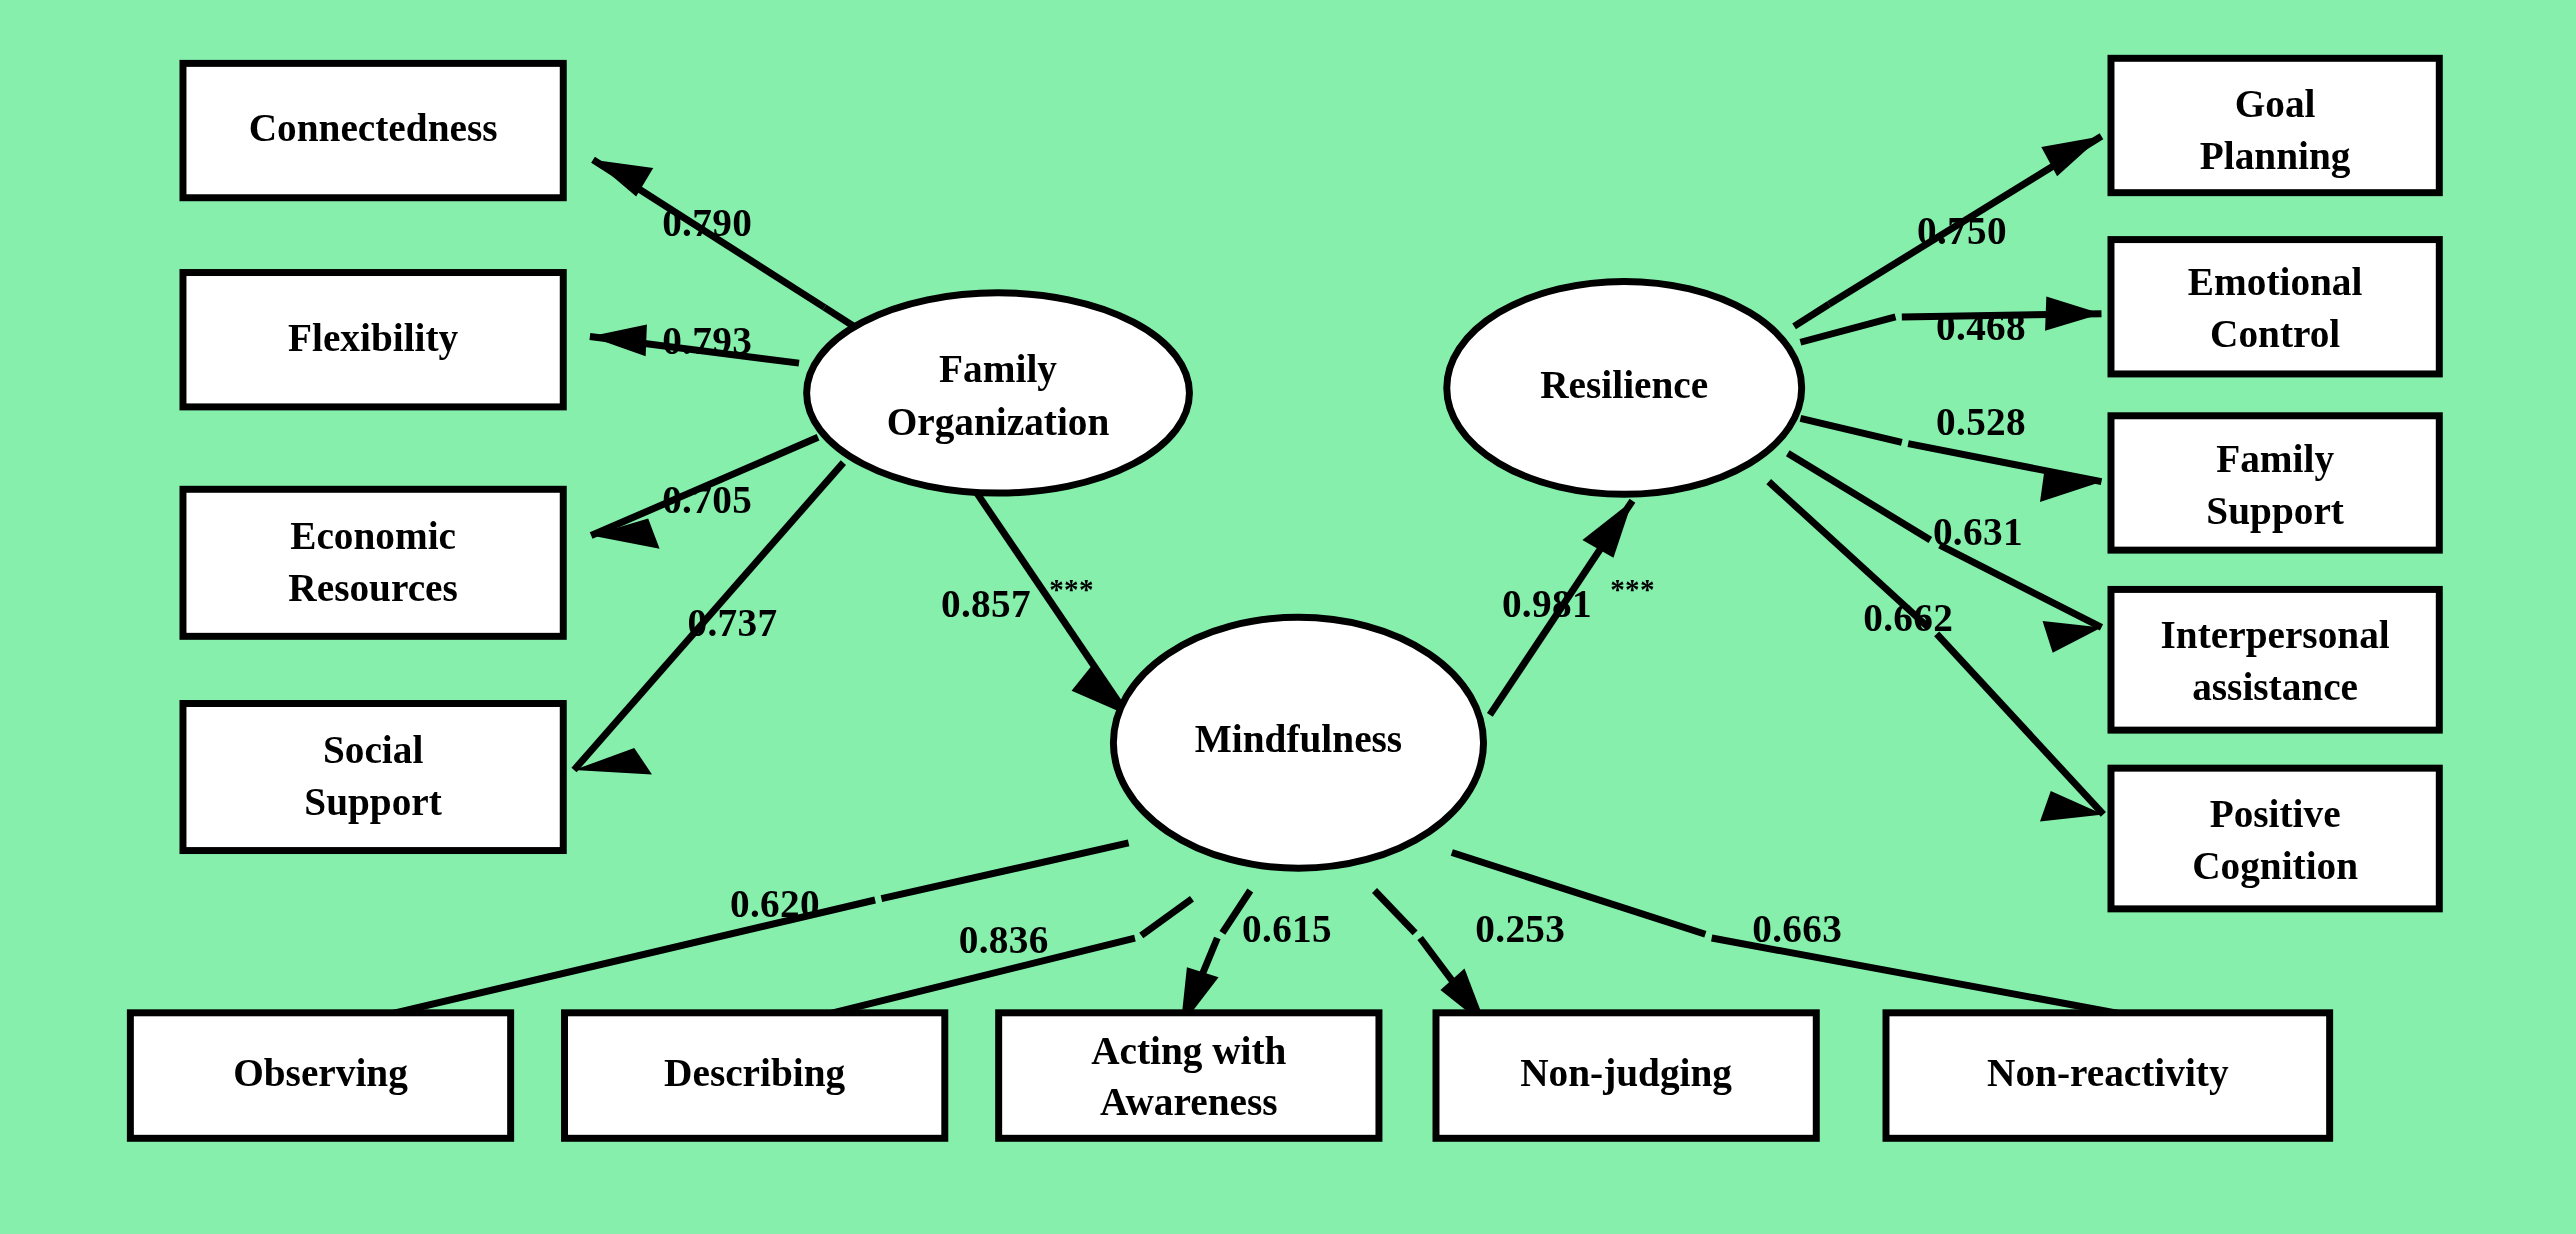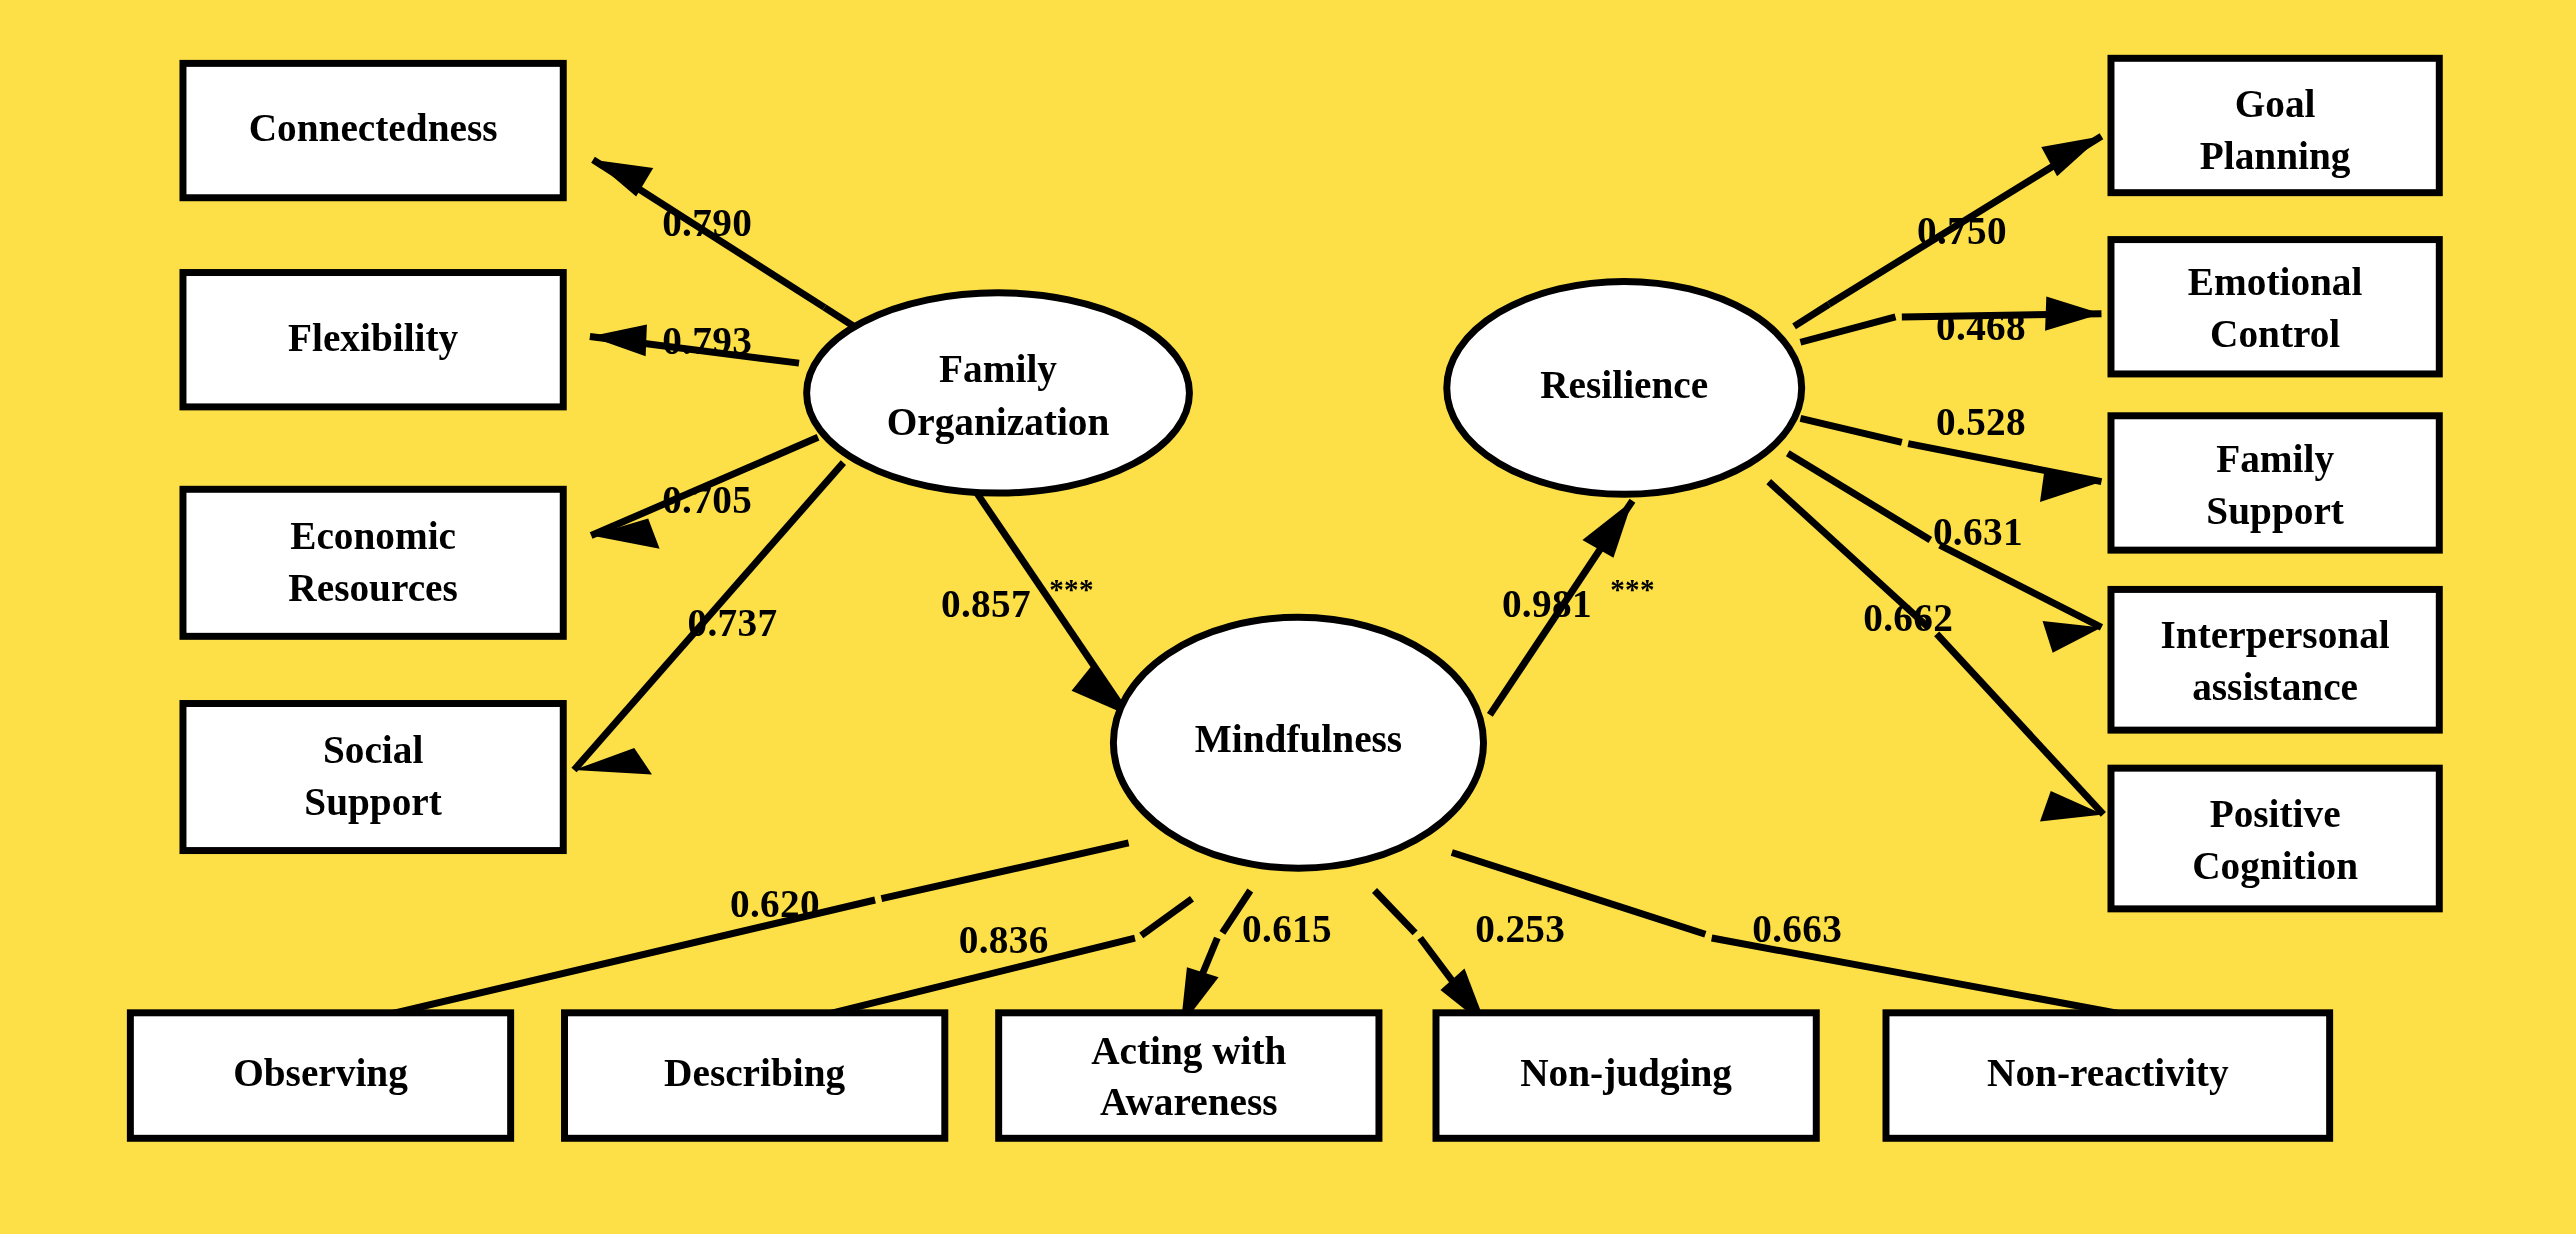--- a/index.html
+++ b/index.html
@@ -7,21 +7,21 @@
     padding: 0;
     background: #ffffff;
   }
   body {
     font-family: "Liberation Serif", "DejaVu Serif", serif;
   }
   #canvas {
     position: relative;
     width: 2576px;
     height: 1234px;
-    background: #fde047;
+    background: #86efac;
     overflow: hidden;
   }
   svg.diagram {
     position: absolute;
     top: 0;
     left: 0;
     width: 2576px;
     height: 1234px;
   }
   .node-box {

